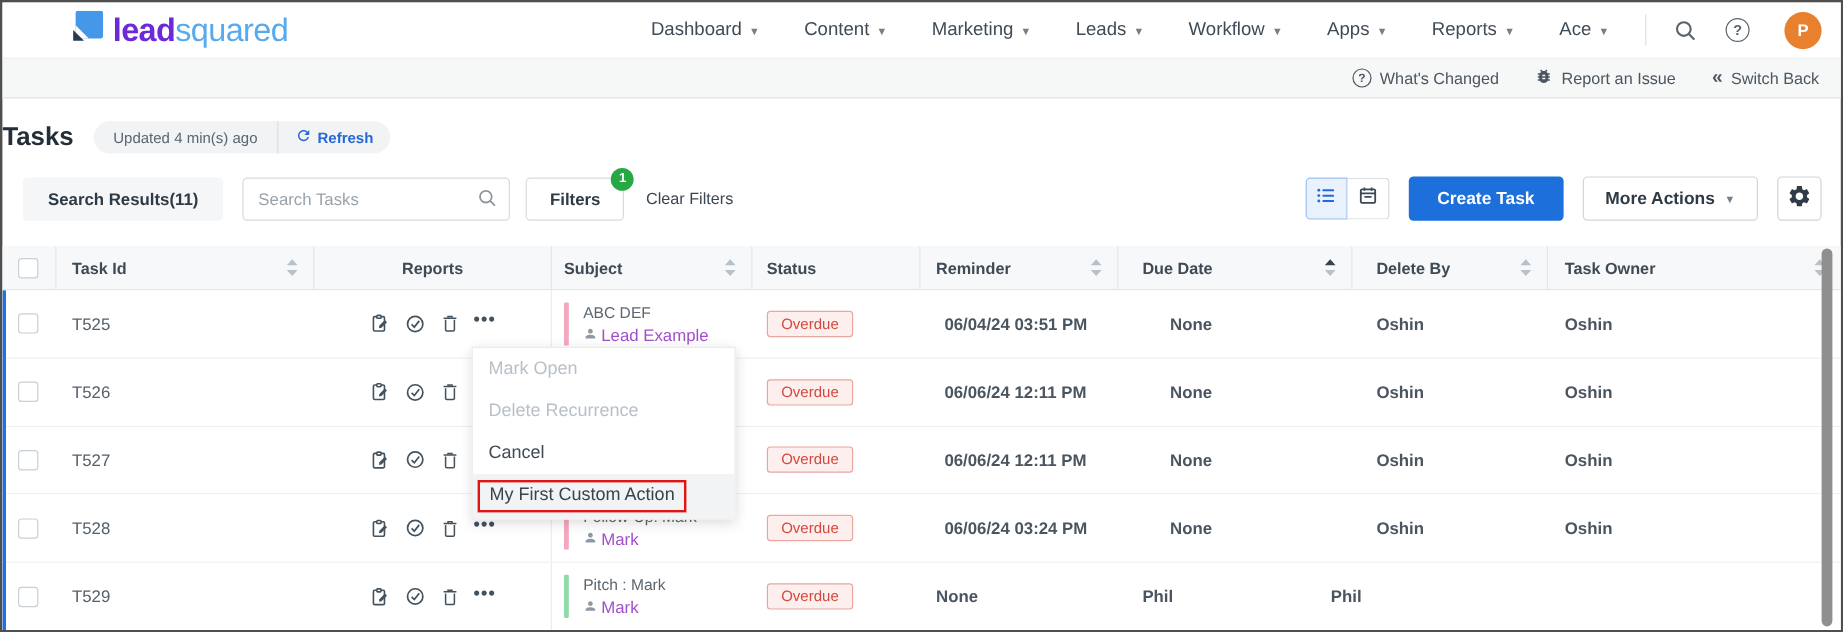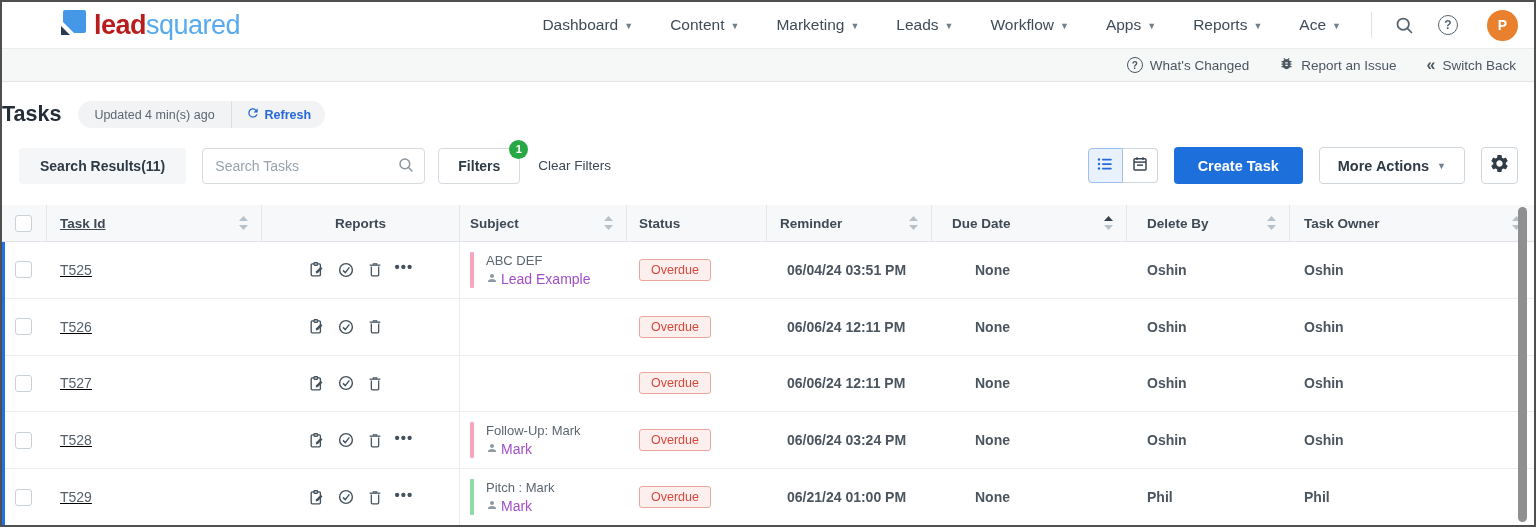--- a/index.html
+++ b/index.html
@@ -6,21 +6,21 @@
   body { font-family:"Liberation Sans", sans-serif; background:#fff; }
   .screen { position:relative; width:1536px; height:527px; background:#fff;
             border:2px solid #4f4f4f; overflow:hidden; }
 
   
   .topbar { position:absolute; top:0; left:0; right:0; height:47px; background:#fff;
             border-bottom:1px solid #ececec; display:flex; align-items:center;
             padding:0 16px 0 57px; }
   .logo { display:flex; align-items:center; gap:8px; }
   .logo-text { font-size:27px; font-weight:600; letter-spacing:-0.5px; line-height:1; }
-  .logo-lead { color:#b91c1c; } .logo-squared { color:#57aaee; font-weight:500; }
+  .logo-lead { color:#6d28d9; } .logo-squared { color:#57aaee; font-weight:500; }
   .nav { display:flex; align-items:flex-end; gap:37px; margin-left:auto; }
   .nav-item { display:flex; align-items:center; gap:6px; font-size:15.5px; color:#3f4b57; cursor:pointer; }
   .caret { font-size:9px; color:#72808b; line-height:1; padding-top:2px; }
   .nav-divider { width:1px; height:26px; background:#e2e2e2; margin:0 22px 0 30px; }
   .top-icons { display:flex; align-items:center; gap:23px; }
   .icon-search svg { display:block; }
   .help-circle { width:20px; height:20px; border:1.7px solid #57636d; border-radius:50%;
                  display:flex; align-items:center; justify-content:center;
                  font-size:12px; font-weight:700; color:#57636d; }
   .avatar { width:31px; height:31px; border-radius:50%; background:#e9802e; color:#fff;
@@ -85,21 +85,21 @@
   .ghead { height:37px; background:#f7f8fa; border-bottom:1px solid #dfe3e7; display:flex; }
   .gh-cell { display:flex; align-items:center; font-size:13.5px; font-weight:600; color:#3e4a55;
              border-right:1px solid #e4e7ea; }
   .gh-cell:last-child { border-right:none; }
   .gh-sort { margin-left:auto; margin-right:11px; cursor:pointer; display:flex; }
   .gbody { position:absolute; top:37px; left:0; right:0; bottom:0; display:flex; flex-direction:column; }
   .grow { flex:1; display:flex; align-items:center; border-bottom:1px solid #eceff1; background:#fff; }
   .grow:last-child { border-bottom:none; }
 
   .c-check { width:45px; padding-left:13px; }
-  .c-id    { width:215px; padding-left:13px;text-decoration:underline; }
+  .c-id    { width:215px; padding-left:13px; }
   .c-act   { width:198px; justify-content:center; }
   .c-subj  { width:167px; padding-left:10px; }
   .c-stat  { width:140px; padding-left:12px; }
   .c-due   { width:195px; padding-left:20px; }
   .c-rem   { width:165px; padding-left:13px; }
   .c-cre   { width:163px; padding-left:20px; }
   .c-own   { flex:1; padding-left:14px; }
 
   .cell { display:flex; align-items:center; height:100%; }
   .checkbox { width:17px; height:17px; border:1px solid #c9d0d6; border-radius:3px; background:#fff; cursor:pointer; }
@@ -647,34 +647,39 @@
                       <path d="M12 12c2.21 0 4-1.79 4-4s-1.79-4-4-4-4 1.79-4 4 1.79 4 4 4zm0 2c-2.67 0-8 1.34-8 4v2h16v-2c0-2.66-5.33-4-8-4z"></path>
                     </svg></span>
                 <span>Mark</span>
               </span>
             </div>
           </div>
         </div>
         <div class="cell c-stat">
             <span class="badge-overdue">Overdue</span>
           </div>
-        <div class="cell c-due">
-            <span class="val-text">06/21/24 01:00 PM</span>
-          </div>
         <div class="cell c-rem">
             <span class="val-text">None</span>
           </div>
         <div class="cell c-cre">
             <span class="val-text">Phil</span>
           </div>
         <div class="cell c-own">
             <span class="val-text">Phil</span>
           </div>
       </div>
 
     </div>
   </div>
 
+  <div class="ctx-menu">
+    <div class="ctx-item disabled">Mark Open</div>
+    <div class="ctx-item disabled">Delete Recurrence</div>
+    <div class="ctx-item">Cancel</div>
+    <div class="ctx-item highlight">
+      <span class="hl-box">My First Custom Action</span>
+    </div>
+  </div>
 
   <div class="left-strip"></div>
   <div class="vscroll"></div>
 
 </div>
 
 </body></html>

